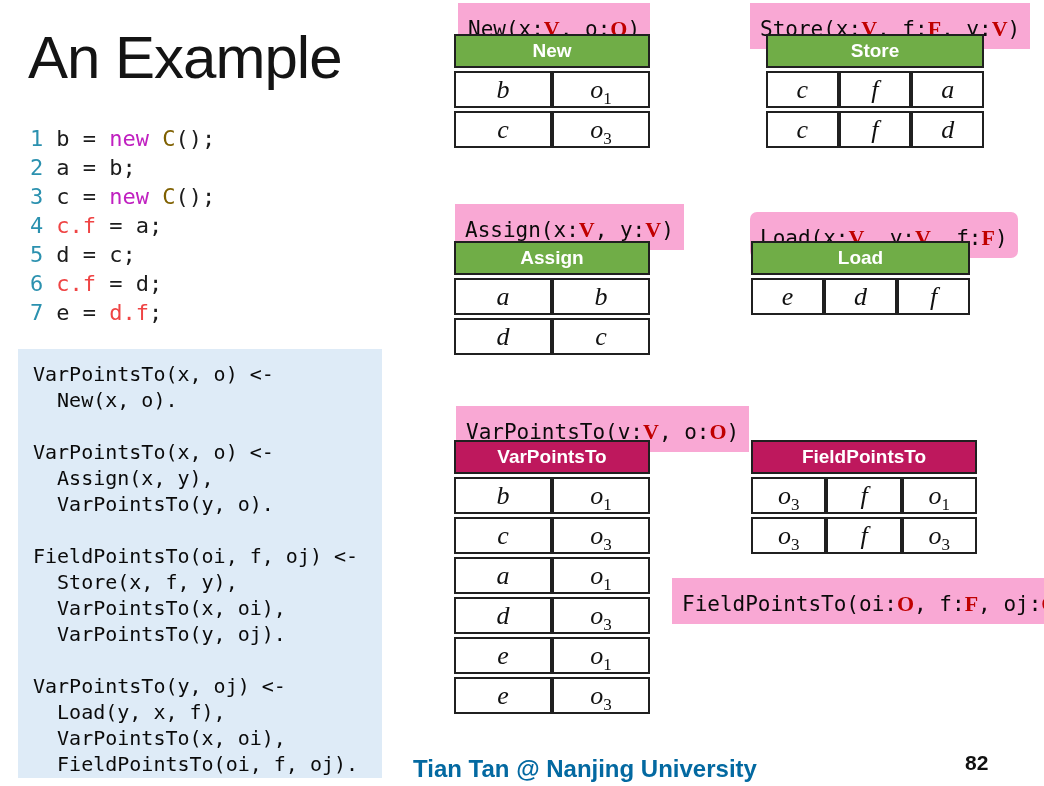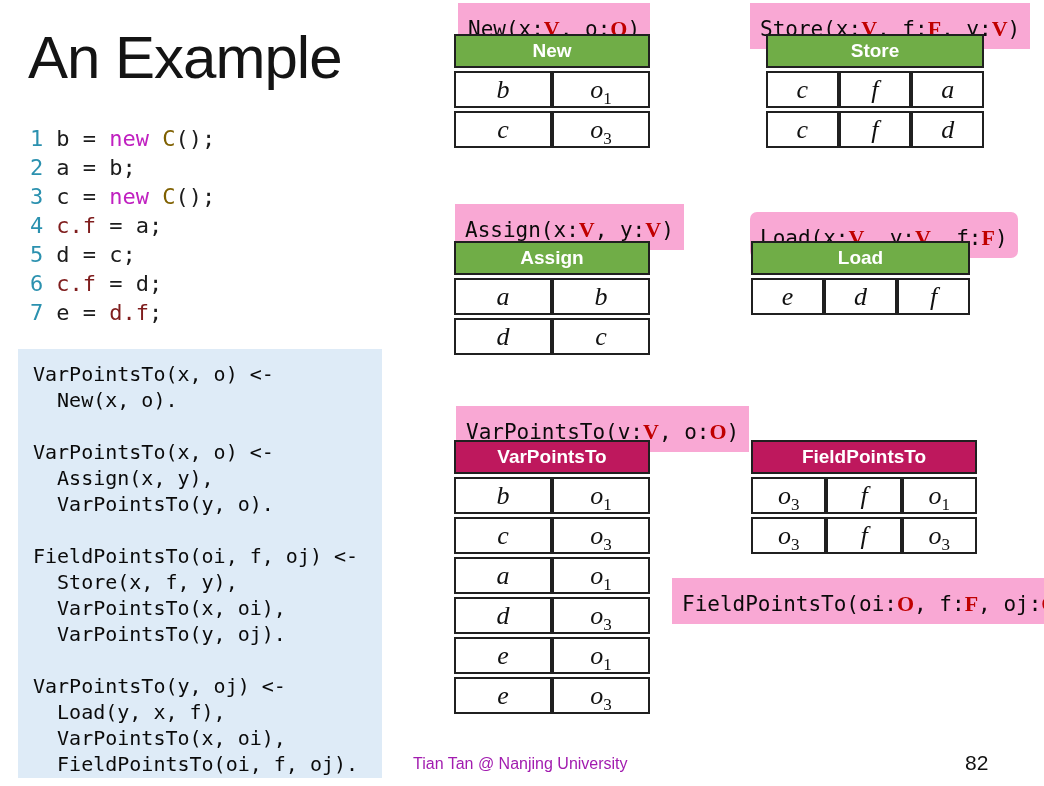--- a/index.html
+++ b/index.html
@@ -17,21 +17,21 @@
   
   .code {
     position:absolute; left:30px; top:124px;
     font-family:"DejaVu Sans Mono", monospace;
     font-size:22px; line-height:29px; white-space:pre;
   }
   .code .ln { color:#2B91AF; margin-right:13px; }
   .tk-k   { color:#1c1c1c; }
   .tk-kw  { color:#C020C0; }
   .tk-cls { color:#7F6000; }
-  .tk-fld { color:#7f1d1d; }
+  .tk-fld { color:#ef4444; }
   
   .rules {
     position:absolute; left:18px; top:349px; width:364px; height:429px;
     background:#DEEBF7;
     font-family:"DejaVu Sans Mono", monospace;
     font-size:20px; line-height:26px; white-space:pre;
     padding:12px 0 0 15px; color:#0a0a0a;
   }
   
   .rel-label {
@@ -72,25 +72,25 @@
   table.rel td sub { font-size:17px; font-style:normal; line-height:0; }
   .t-new    { left:454px; top:31px;  width:196px; }
   .t-store  { left:751px; top:31px;  width:233px;padding-left:15px; }
   .t-assign { left:454px; top:238px; width:196px; }
   .t-load   { left:751px; top:238px; width:219px; }
   .t-vpt    { left:454px; top:437px; width:196px; }
   .t-fpt    { left:751px; top:437px; width:226px; }
   
   .footer {
     position:absolute; left:413px; top:755px;
-    font-size:16px; color:#a21caf;
+    font-size:24px; color:#0369a1;font-weight:bold;
   }
   .pagenum {
     position:absolute; left:965px; top:751px;
-    font-size:21px; color:#111;
+    font-size:21px; color:#111;font-weight:bold;
   }
 </style>
 </head>
 <body>
 
 <h1 class="title">An Example</h1>
 
 <div class="code"><div><span class="ln">1</span><span class="tk-k">b = </span><span class="tk-kw">new</span><span class="tk-k"> </span><span class="tk-cls">C</span><span class="tk-k">();</span></div><div><span class="ln">2</span><span class="tk-k">a = b;</span></div><div><span class="ln">3</span><span class="tk-k">c = </span><span class="tk-kw">new</span><span class="tk-k"> </span><span class="tk-cls">C</span><span class="tk-k">();</span></div><div><span class="ln">4</span><span class="tk-fld">c.f</span><span class="tk-k"> = a;</span></div><div><span class="ln">5</span><span class="tk-k">d = c;</span></div><div><span class="ln">6</span><span class="tk-fld">c.f</span><span class="tk-k"> = d;</span></div><div><span class="ln">7</span><span class="tk-k">e = </span><span class="tk-fld">d.f</span><span class="tk-k">;</span></div></div>
 
 <pre class="rules">VarPointsTo(x, o) &lt;-

